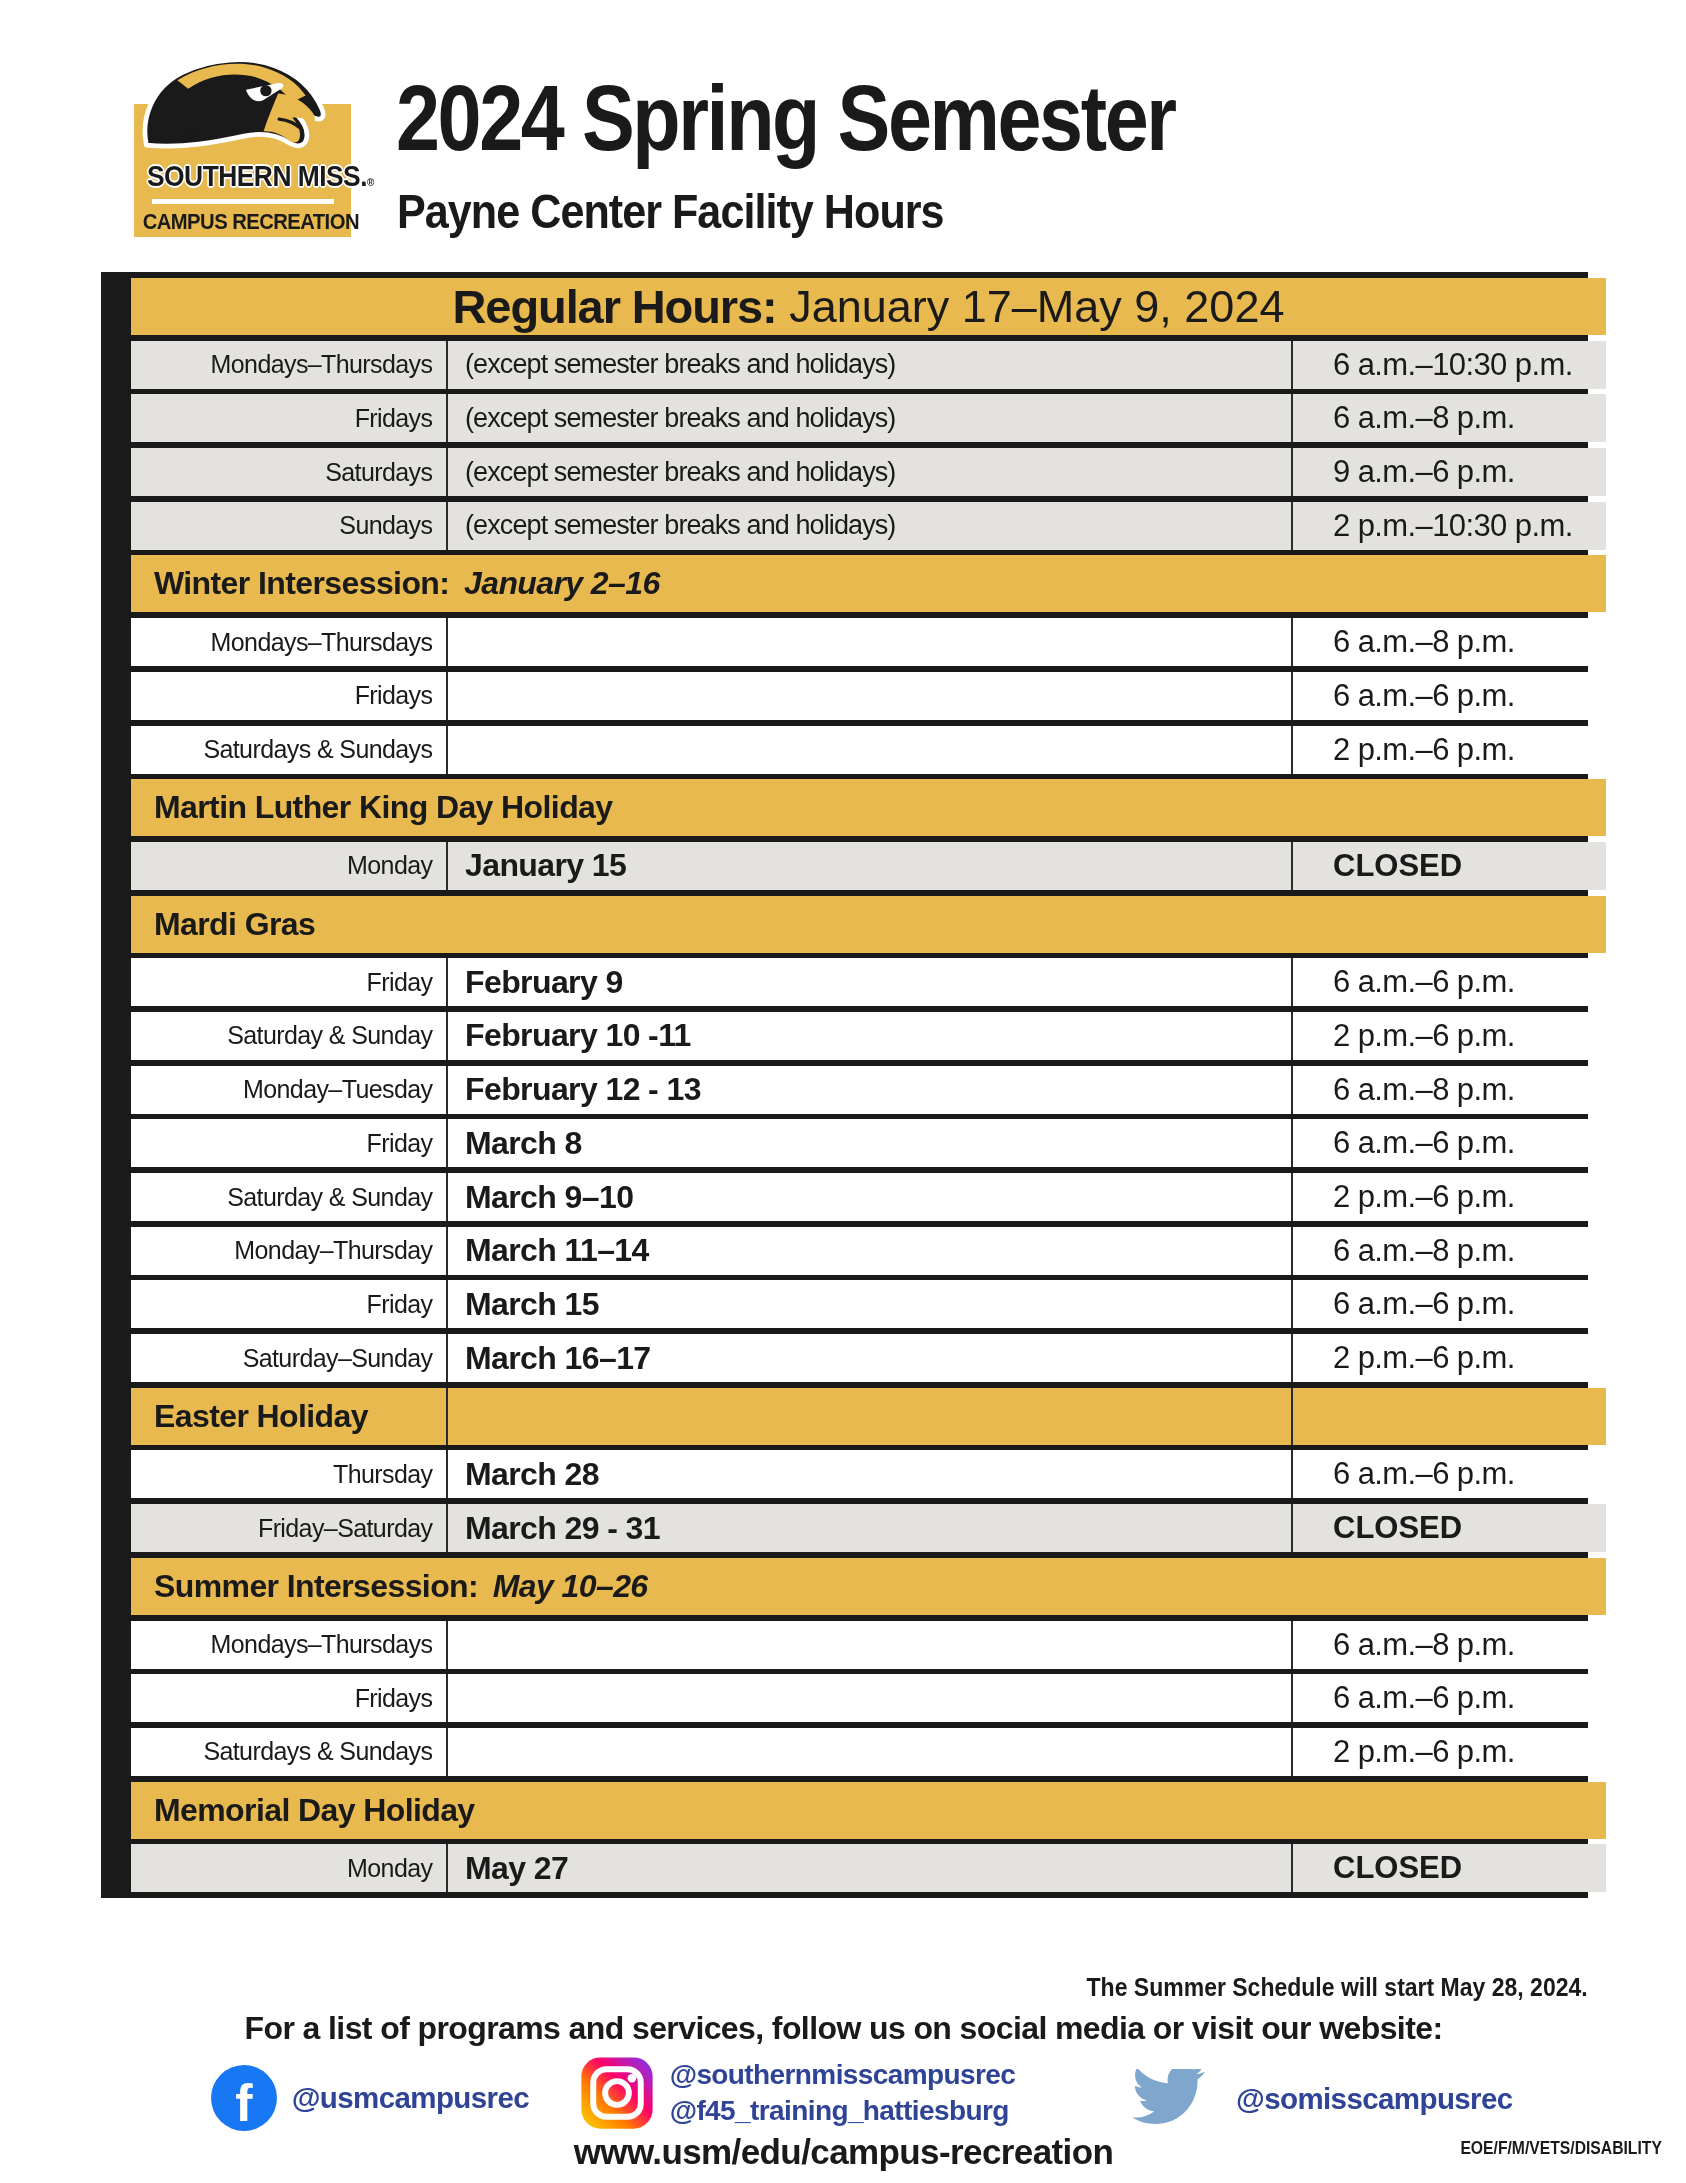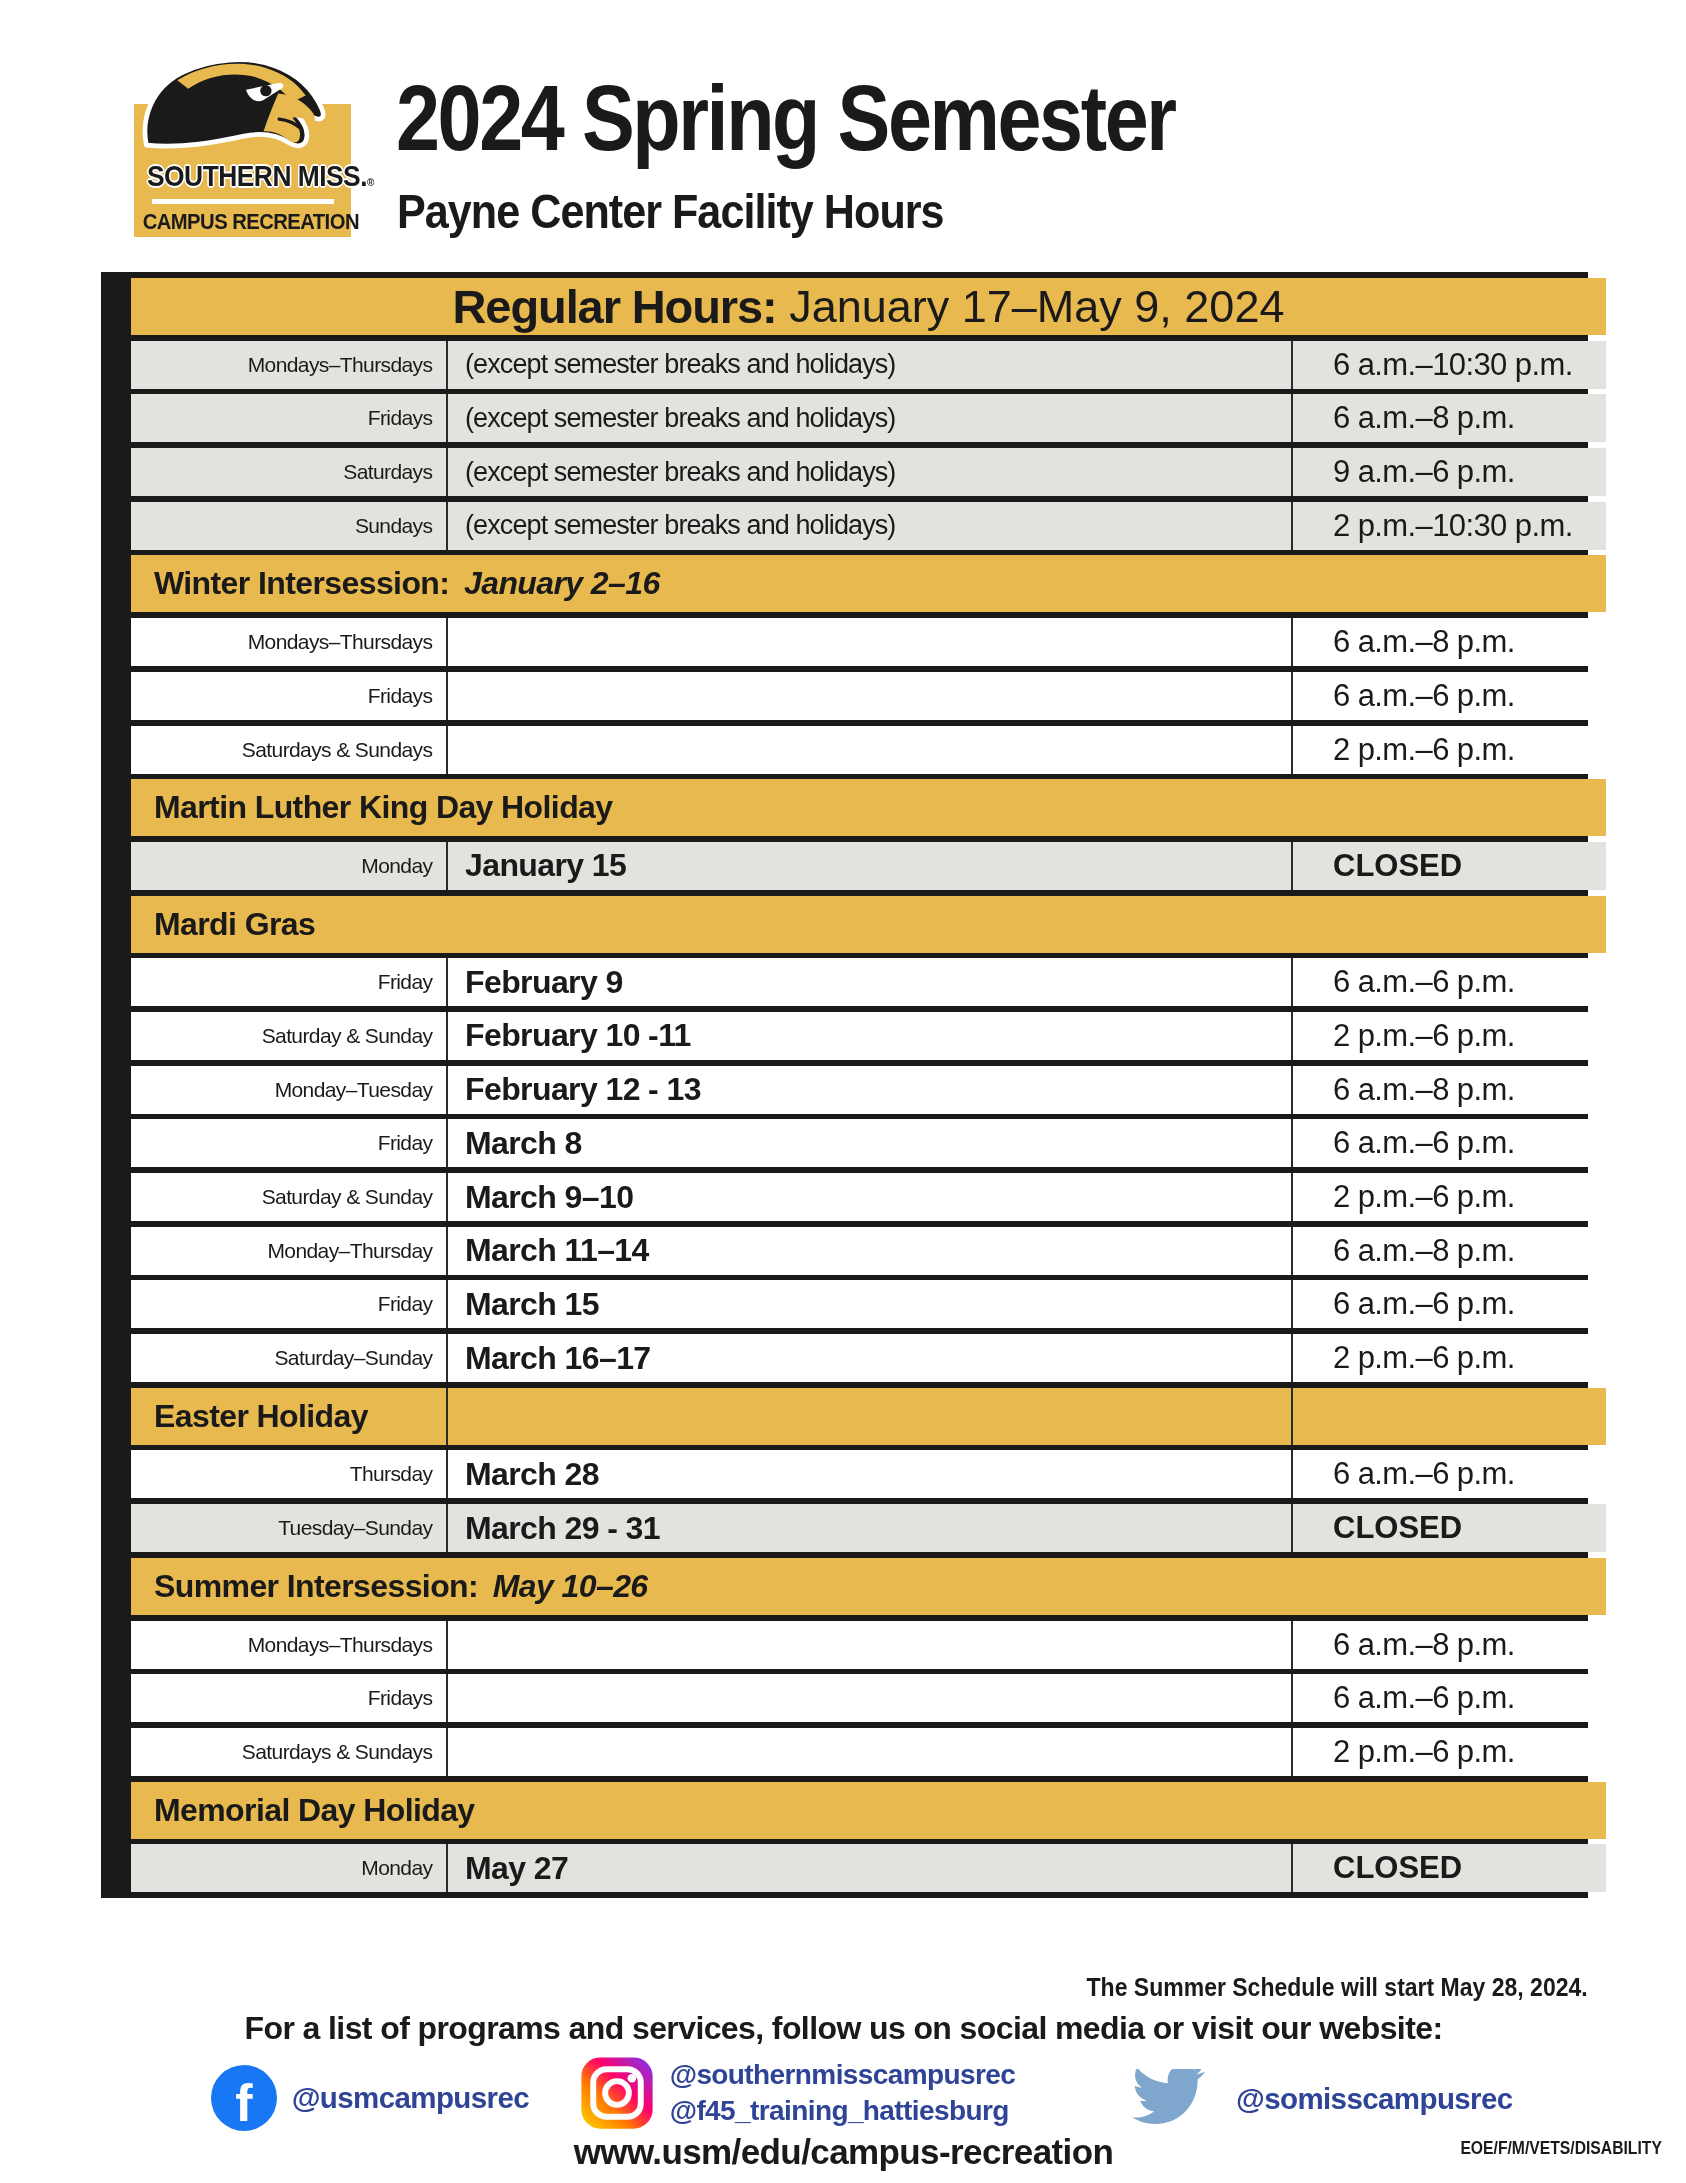--- a/index.html
+++ b/index.html
@@ -41,21 +41,21 @@
 
   .header-split { background:var(--gold); height:57px; display:flex; }
   .header-split .hc1 { width:315px; display:flex; align-items:center; padding-left:23px;border-radius:27px; }
   .header-split .hc2 { flex:1; border-left:2.8px solid #2b2b2b; border-right:2.8px solid #2b2b2b; }
   .header-split .hc3 { width:313px; }
 
   .row { height:48px; display:flex; }
   .row.gray { background:var(--row-gray); }
   .row.white { background:#ffffff; }
   .c1 { width:315px; display:flex; align-items:center; justify-content:flex-end;
-    padding-right:13.6px; font-size:21px; letter-spacing:-0.6px; white-space:nowrap; }
+    padding-right:13.6px; font-size:25px; letter-spacing:-0.6px; white-space:nowrap; }
   .c2 { flex:1; border-left:2.8px solid #2b2b2b; border-right:2.8px solid #2b2b2b;
     display:flex; align-items:center; padding-left:17px; white-space:nowrap; }
   .c2.note { font-size:27px; font-weight:400; letter-spacing:-0.9px; }
   .c2.date { font-size:32px; font-weight:800; letter-spacing:-0.6px; }
   .c3 { width:313px; display:flex; align-items:center; padding-left:40px;
     font-size:31px; letter-spacing:-0.6px; white-space:nowrap; }
   .c3.closed { font-weight:800; letter-spacing:0; }
 
   
   .summer-note { position:absolute; right:99px; top:1973px; font-size:25px; font-weight:700;
@@ -206,21 +206,21 @@
         </div>
         <div class="hc2"></div>
         <div class="hc3"></div>
       </div>
       <div class="band row white">
         <div class="c1">Thursday</div>
         <div class="c2 date">March 28</div>
         <div class="c3 ">6 a.m.–6 p.m.</div>
       </div>
       <div class="band row gray">
-        <div class="c1">Tuesday–Sunday</div>
+        <div class="c1">Friday–Saturday</div>
         <div class="c2 date">March 29 - 31</div>
         <div class="c3 closed">CLOSED</div>
       </div>
       <div class="band header-band header-sub">
         <span class="sub-label">Summer Intersession:</span>
         <span class="sub-dates">May 10–26</span>
       </div>
       <div class="band row white">
         <div class="c1">Mondays–Thursdays</div>
         <div class="c2 "></div>

